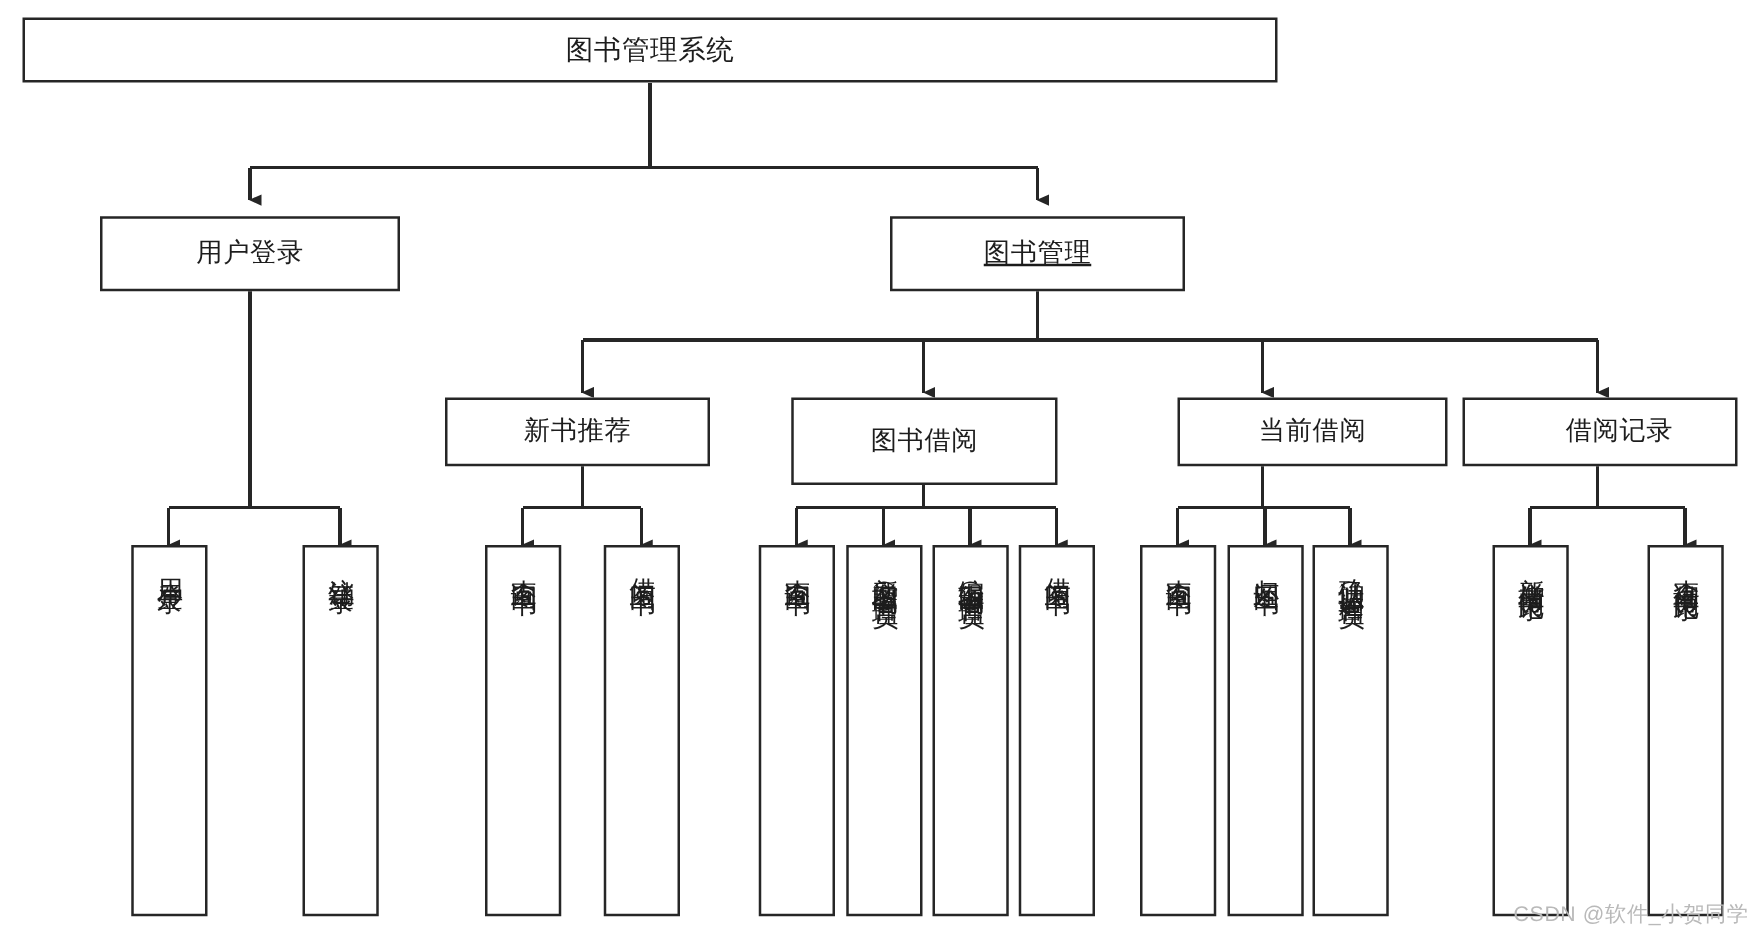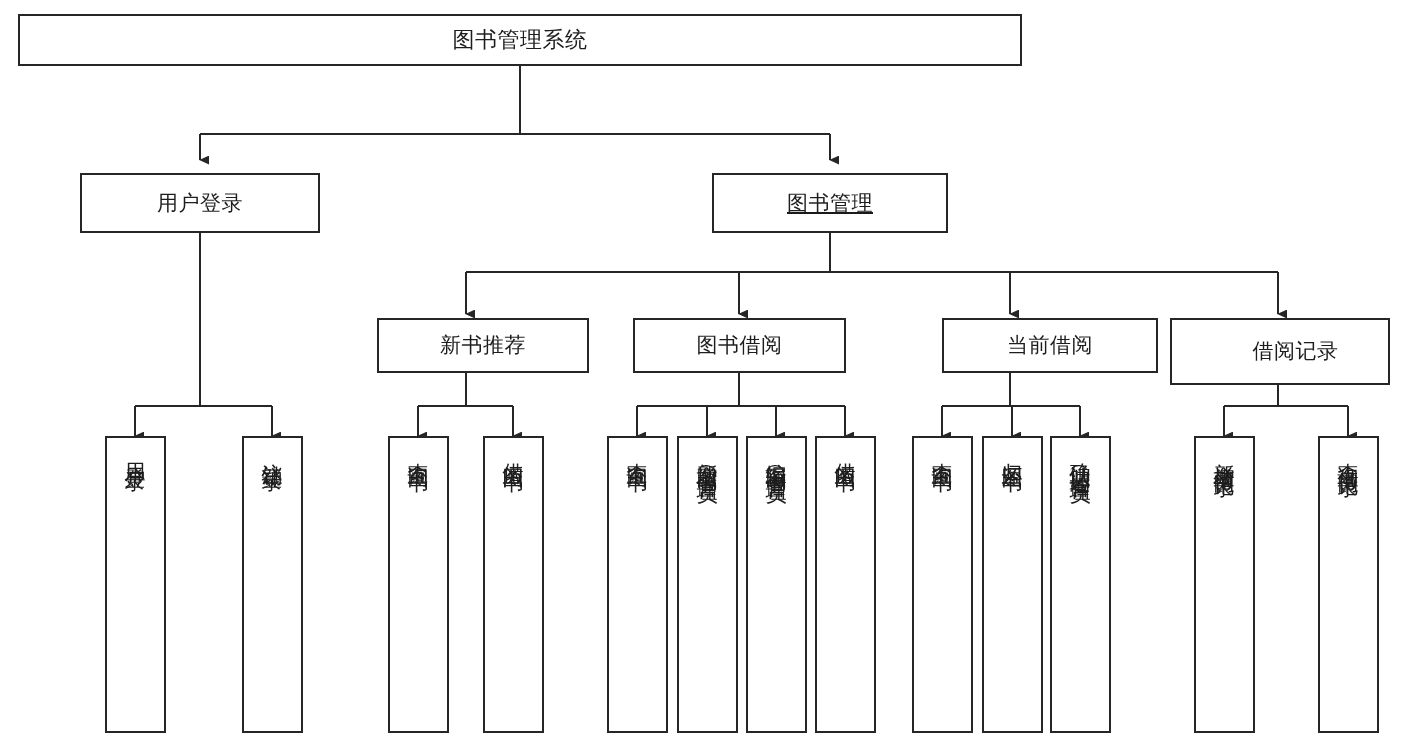--- a/index.html
+++ b/index.html
@@ -137,30 +137,30 @@
     <span class="node-label">图书管理系统</span>
   </div>
 
   <div class="node horiz" style="left:80px; top:173px; width:240px; height:60px;">
     <span class="node-label">用户登录</span>
   </div>
   <div class="node horiz" style="left:712px; top:173px; width:236px; height:60px;text-decoration:underline;">
     <span class="node-label">图书管理</span>
   </div>
 
-  <div class="node horiz" style="left:377px; top:318px; width:212px; height:55px;align-items:center;">
+  <div class="node horiz" style="left:356px; top:318px; width:212px; height:55px;align-items:center;">
     <span class="node-label">新书推荐</span>
   </div>
-  <div class="node horiz" style="left:633px; top:318px; width:213px; height:55px;">
+  <div class="node horiz" style="left:633px; top:318px; width:213px; height:70px;">
     <span class="node-label">图书借阅</span>
   </div>
   <div class="node horiz" style="left:902px; top:318px; width:216px; height:55px;margin-left:40px;">
     <span class="node-label">当前借阅</span>
   </div>
-  <div class="node horiz" style="left:1170px; top:318px; width:220px; height:67px;padding-left:31px;">
+  <div class="node horiz" style="left:1170px; top:318px; width:220px; height:55px;padding-left:31px;">
     <span class="node-label">借阅记录</span>
   </div>
 
   <div class="node vert" style="left:105px; top:436px; width:61px; height:297px;">
     <span class="node-label">用户登录</span>
   </div>
   <div class="node vert" style="left:242px; top:436px; width:61px; height:297px;">
     <span class="node-label">注销登录</span>
   </div>
 
@@ -194,14 +194,15 @@
     <span class="node-label">确认归还（管理员）</span>
   </div>
 
   <div class="node vert" style="left:1194px; top:436px; width:61px; height:297px;">
     <span class="node-label">新增借阅记录</span>
   </div>
   <div class="node vert" style="left:1318px; top:436px; width:61px; height:297px;">
     <span class="node-label">查询借阅记录</span>
   </div>
 
+  <div id="watermark">CSDN @软件_小贺同学</div>
 
 </div>
 
 </body></html>

